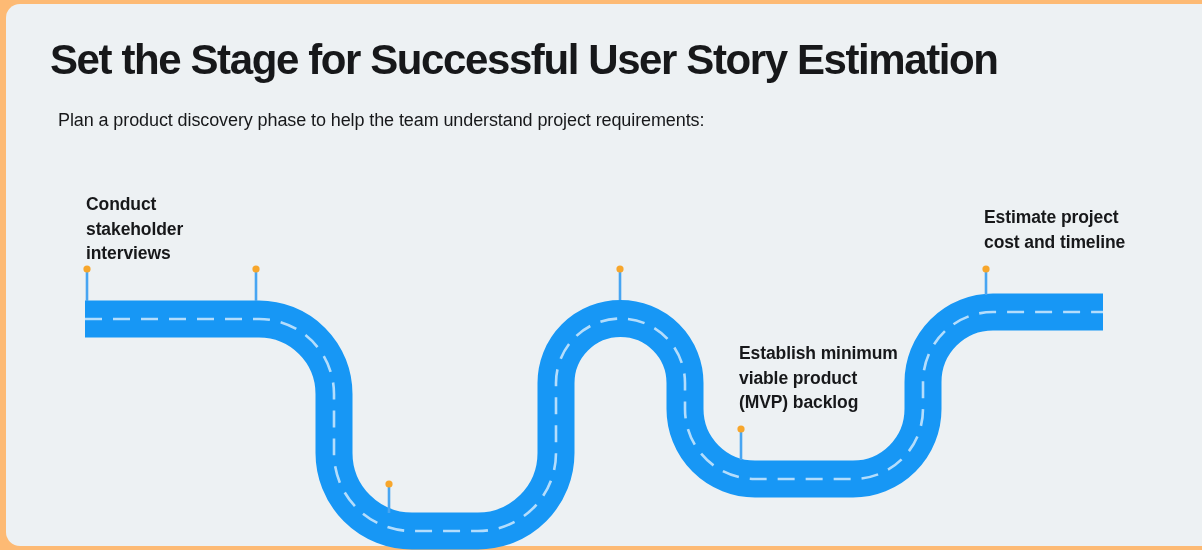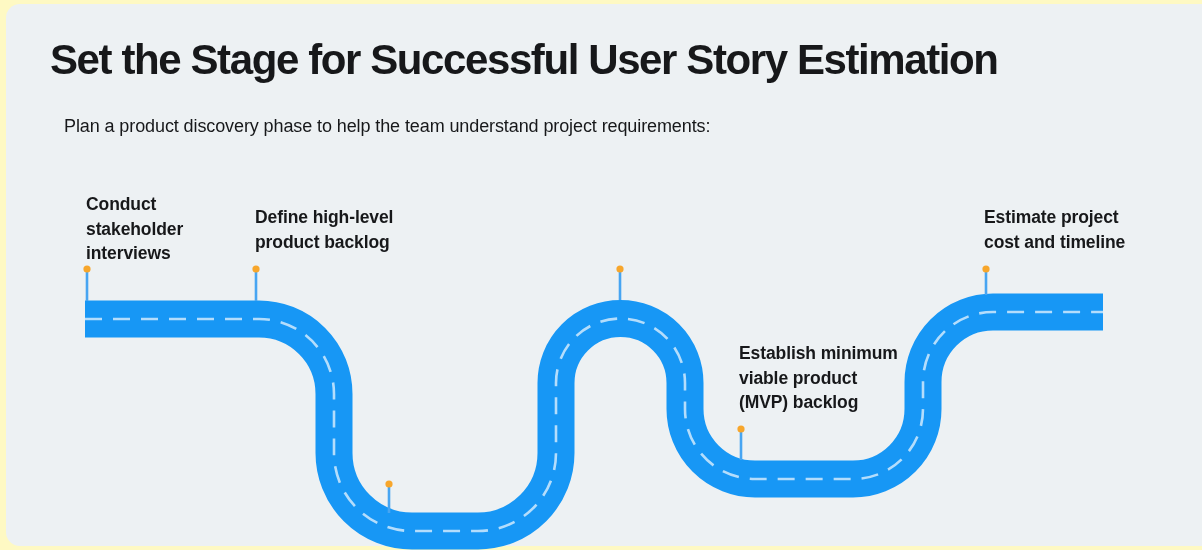--- a/index.html
+++ b/index.html
@@ -5,42 +5,42 @@
   html,body{margin:0;padding:0;}
   body{
     font-family:"Liberation Sans","DejaVu Sans",sans-serif;
     background:#ffffff;
   }
   .page{
     position:relative;
     width:1202px;
     height:550px;
     overflow:hidden;
-    background:#fef9c3;
+    background:#fdba74;
   }
   .panel{
     position:absolute;
     left:6px; top:4px; right:0; bottom:4px;
     background:var(--panel-bg,#EDF1F3);
     border-radius:14px 0 0 14px;
   }
   .title{
     position:absolute;
     left:50px; top:36px;
     margin:0;
     font-size:42px;
     font-weight:700;
     letter-spacing:-1.4px;
     color:var(--text-color,#17181A);
     white-space:nowrap;
   }
   .subtitle{
     position:absolute;
     left:50px; top:102px;
-    margin:14px;
+    margin:8px;
     font-size:18px;
     font-weight:400;
     letter-spacing:-0.1px;
     color:var(--text-color,#17181A);
     white-space:nowrap;
   }
   .road-svg{
     position:absolute;
     left:0; top:0;
     width:1202px; height:550px;
@@ -115,20 +115,18 @@
     </g>
     <g>
       <line class="pin-stem" x1="986" y1="271" x2="986" y2="295"></line>
       <circle class="pin-dot" cx="986" cy="269" r="3.6"></circle>
     </g>
   </svg>
 
   <div class="milestone m1">Conduct
 stakeholder
 interviews</div>
-  <div class="milestone m2">Define high-level
-product backlog</div>
   <div class="milestone m5">Establish minimum
 viable product
 (MVP) backlog</div>
   <div class="milestone m6">Estimate project
 cost and timeline</div>
 </div>
 
 </body></html>

